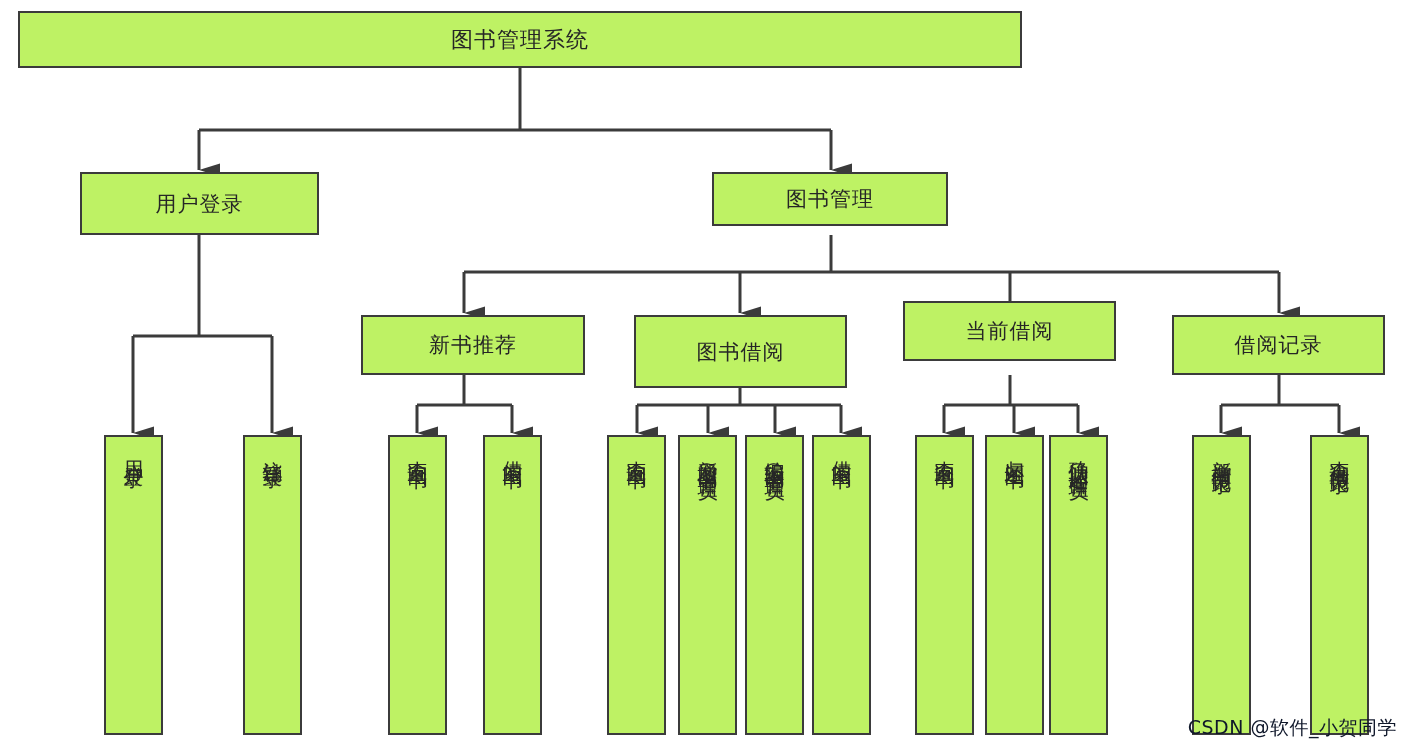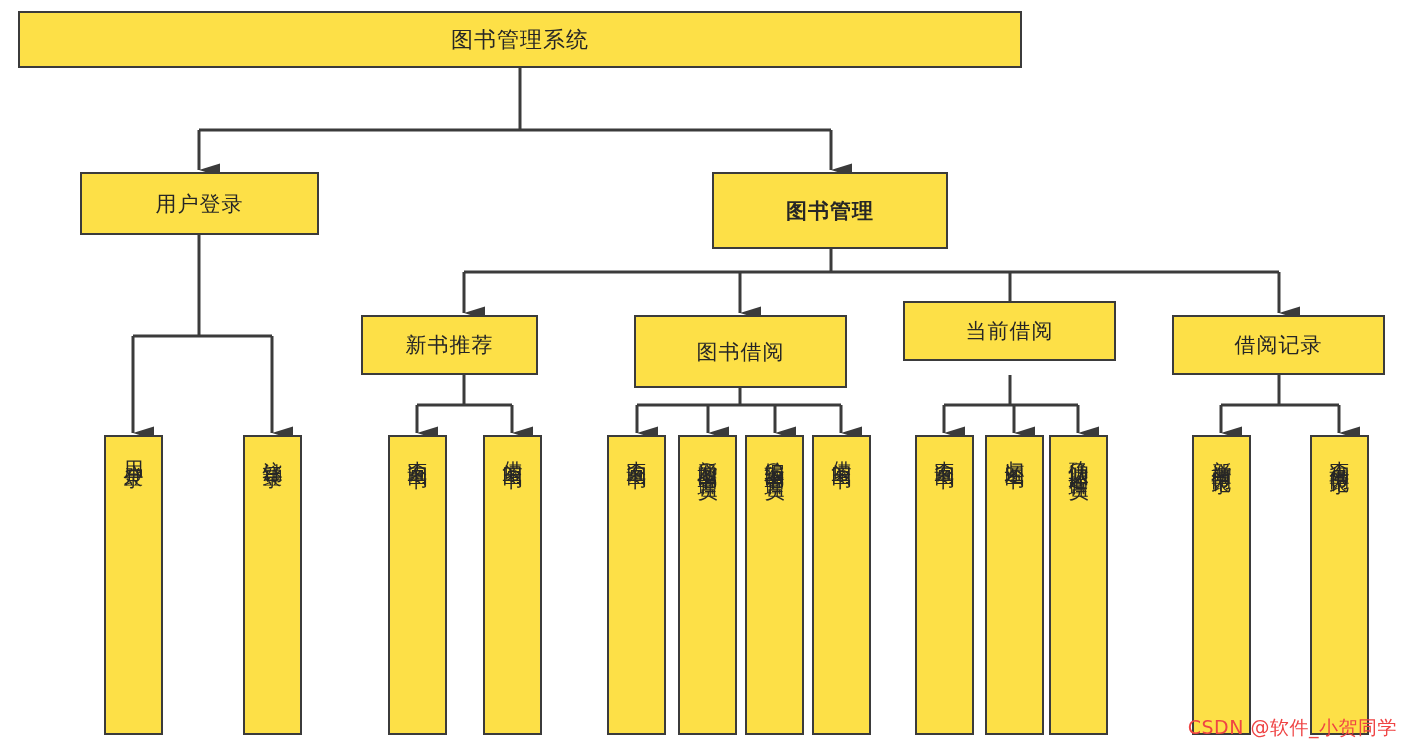--- a/index.html
+++ b/index.html
@@ -7,21 +7,21 @@
     width:1405px;height:747px;
     font-family:"DejaVu Sans","Liberation Sans",sans-serif;
     overflow:hidden;
   }
   #stage{position:relative;width:1405px;height:747px;background:#ffffff;}
   #wires{position:absolute;left:0;top:0;width:1405px;height:747px;}
 
   .node{
     position:absolute;
     box-sizing:border-box;
-    background:#fde047;
+    background:#bef264;
     border:2px solid #3b3b3b;
     display:flex;align-items:center;justify-content:center;
     color:#262626;
     text-align:center;
   }
   .node.h{ font-size:21px; letter-spacing:1px; }
   .node.root{ font-size:22px; letter-spacing:1px; }
   .node.v{
     font-size:20px;
     letter-spacing:2px;
@@ -32,21 +32,21 @@
     writing-mode:vertical-rl;
     text-orientation:upright;
     line-height:1.04;
     white-space:nowrap;
     letter-spacing:3px;
   }
   .watermark{
     position:absolute;
     right:8px;bottom:6px;
     font-size:19px;
-    color:#ef4444;
+    color:#0f172a;
     letter-spacing:0.5px;
     white-space:nowrap;
     pointer-events:none;
   }
 </style>
 </head>
 <body>
 
 <div id="stage">
 
@@ -100,25 +100,25 @@
     </g>
   </svg>
 
   <div class="node root" style="left:18px;top:11px;width:1004px;height:57px;">
     <span>图书管理系统</span>
   </div>
 
   <div class="node h" style="left:80px;top:172px;width:239px;height:63px;">
     <span>用户登录</span>
   </div>
-  <div class="node h" style="left:712px;top:172px;width:236px;height:77px;font-weight:bold;">
+  <div class="node h" style="left:712px;top:172px;width:236px;height:54px;">
     <span>图书管理</span>
   </div>
 
-  <div class="node h" style="left:361px;top:315px;width:177px;height:60px;">
+  <div class="node h" style="left:361px;top:315px;width:224px;height:60px;">
     <span>新书推荐</span>
   </div>
   <div class="node h" style="left:634px;top:315px;width:213px;height:73px;">
     <span>图书借阅</span>
   </div>
   <div class="node h" style="left:903px;top:301px;width:213px;height:60px;">
     <span>当前借阅</span>
   </div>
   <div class="node h" style="left:1172px;top:315px;width:213px;height:60px;">
     <span>借阅记录</span>

